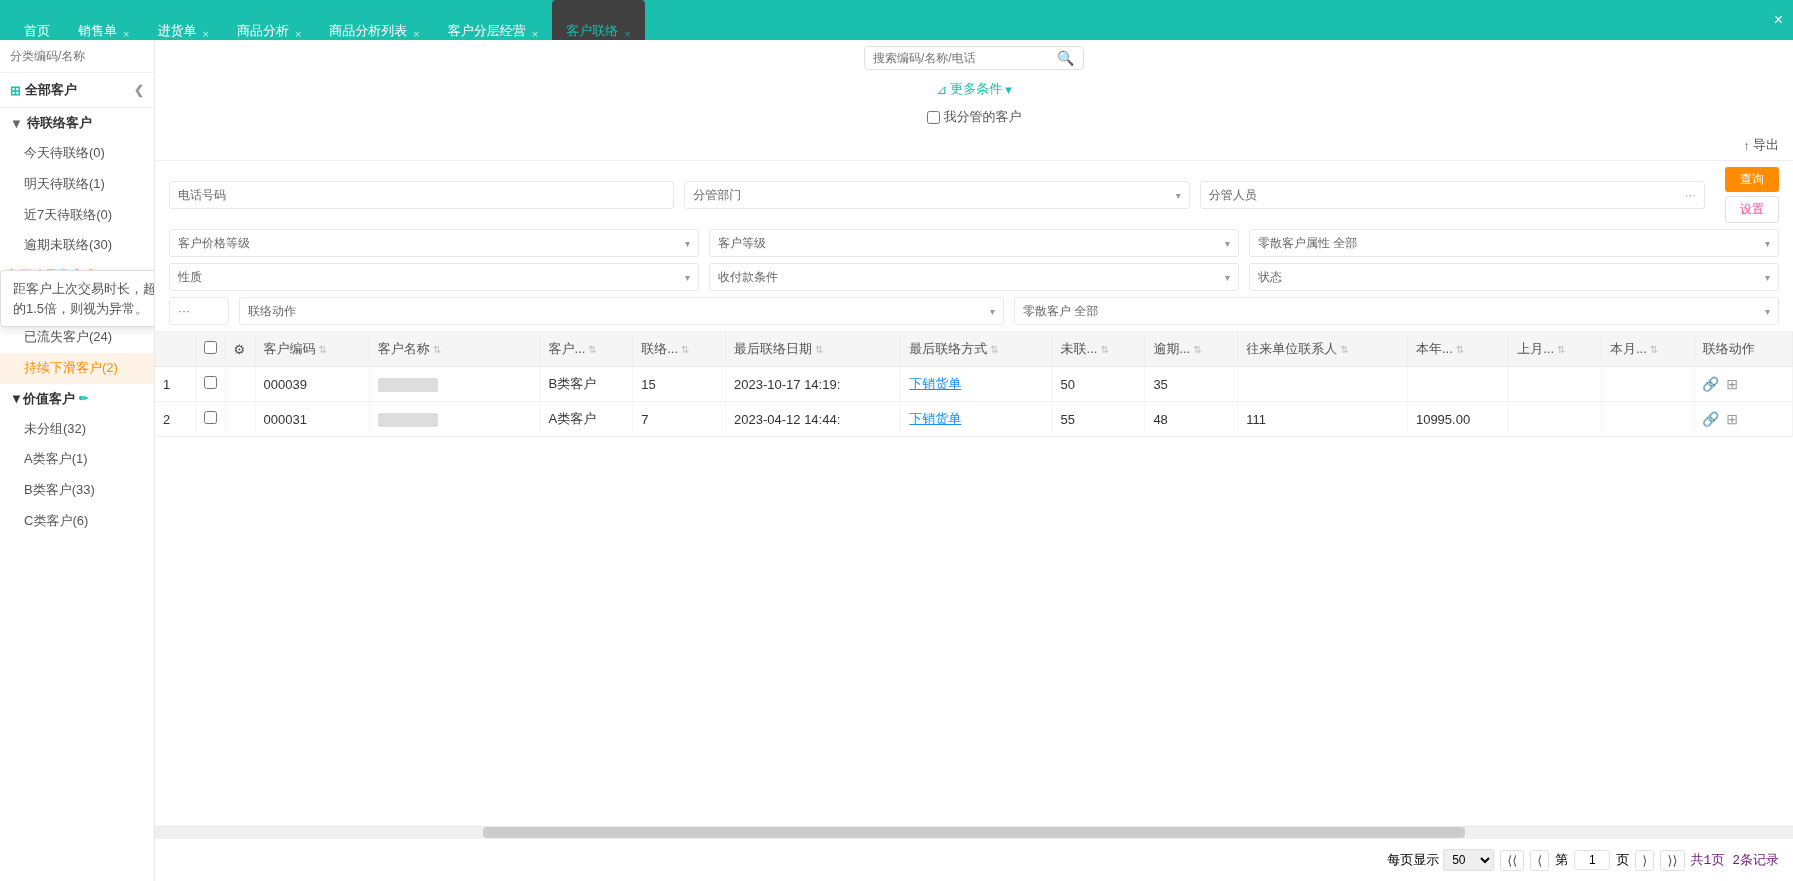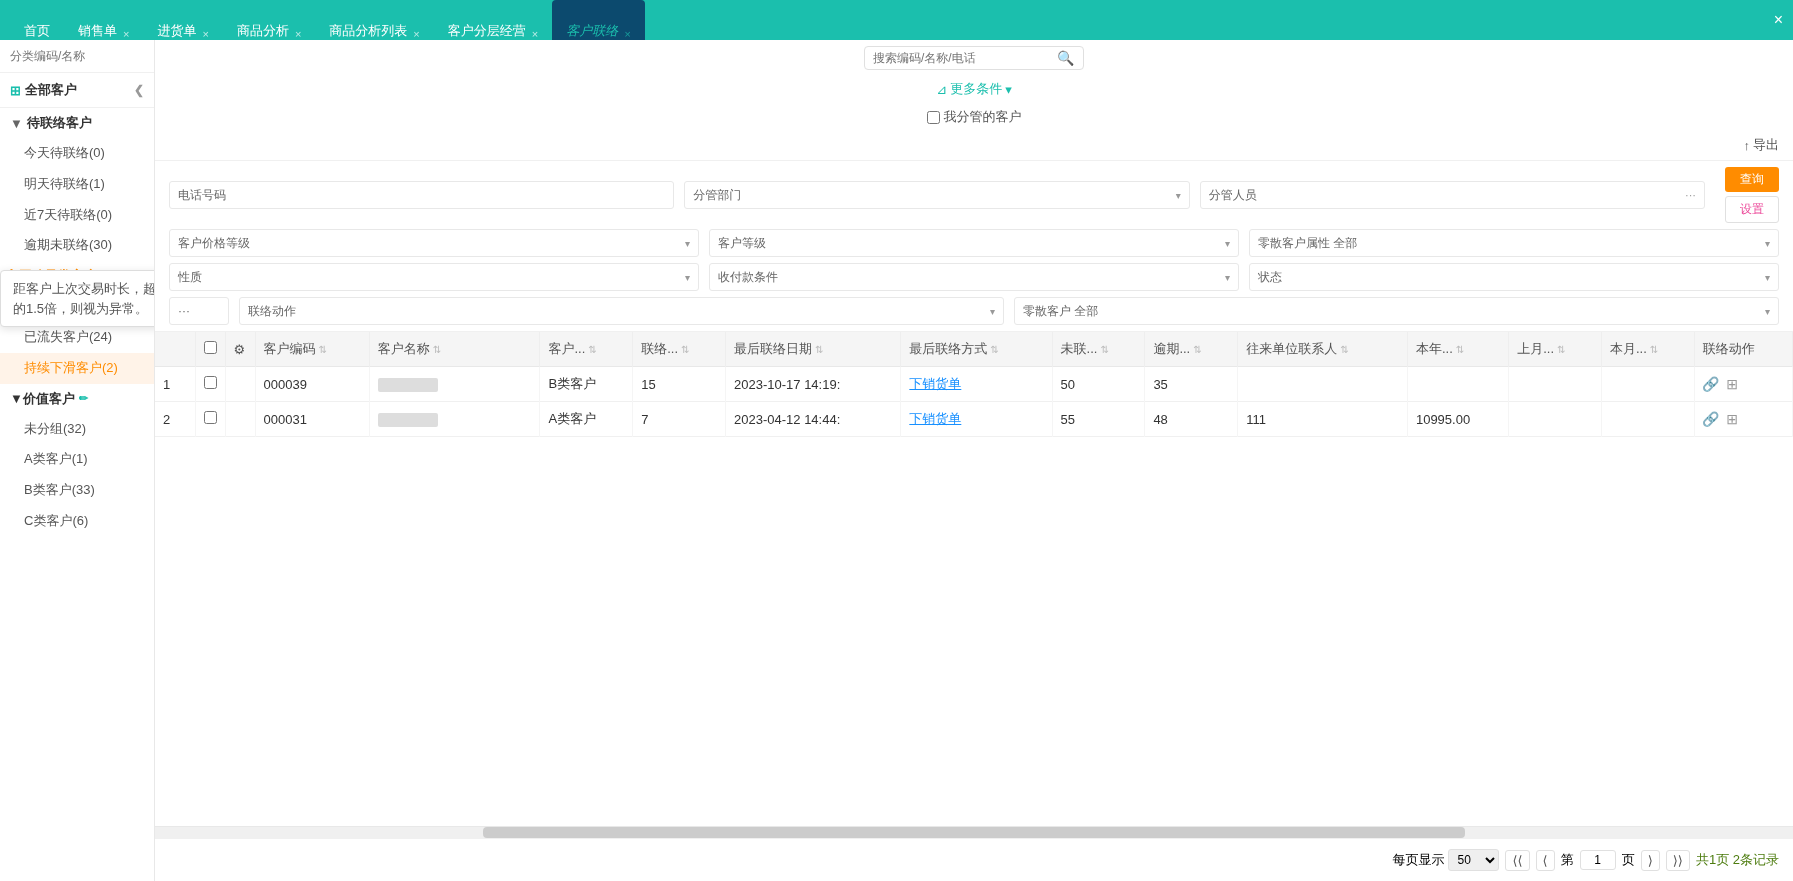--- a/index.html
+++ b/index.html
@@ -8,21 +8,21 @@
     
     .top-nav {
       display: flex; align-items: center; background: #1bbfad; height: 40px; padding: 0 10px;
       color: #fff; position: relative;
     }
     .top-nav .nav-item {
       padding: 0 14px; height: 40px; display: flex; align-items: flex-end; cursor: pointer;
       font-size: 13px; color: #fff; white-space: nowrap;
     }
     .top-nav .nav-item.active {
-      background: #0c4a6e; color: #1bbfad; border-radius: 4px 4px 0 0; font-style: italic;
+      background: #404040; color: #1bbfad; border-radius: 4px 4px 0 0;
     }
     .top-nav .nav-item .close-x {
       margin-left: 6px; font-size: 11px; opacity: 0.7;
     }
     .top-nav .top-close {
       position: absolute; right: 10px; top: 50%; transform: translateY(-50%);
       color: #fff; cursor: pointer; font-size: 16px;
     }
 
     
@@ -171,21 +171,21 @@
       border: 1px solid #e0e0e0; border-radius: 3px; padding: 2px 4px; font-size: 12px;
     }
     .pagination .nav-btn {
       border: 1px solid #e0e0e0; background: #fff; border-radius: 3px;
       padding: 2px 6px; cursor: pointer; color: #555;
     }
     .pagination .page-input {
       border: 1px solid #e0e0e0; border-radius: 3px; width: 36px;
       text-align: center; padding: 2px; font-size: 12px;
     }
-    .pagination .total { color: #4d7c0f; }
+    .pagination .total { color: #701a75; font-family: Liberation Mono, monospace; }
 
     
     .scroll-area {
       height: 12px; background: #f0f0f0; border-top: 1px solid #e8e8e8;
       position: relative; overflow-x: scroll;
     }
     .scroll-thumb {
       height: 100%; background: #ccc; border-radius: 4px;
       width: 60%; margin-left: 20%;
     }

